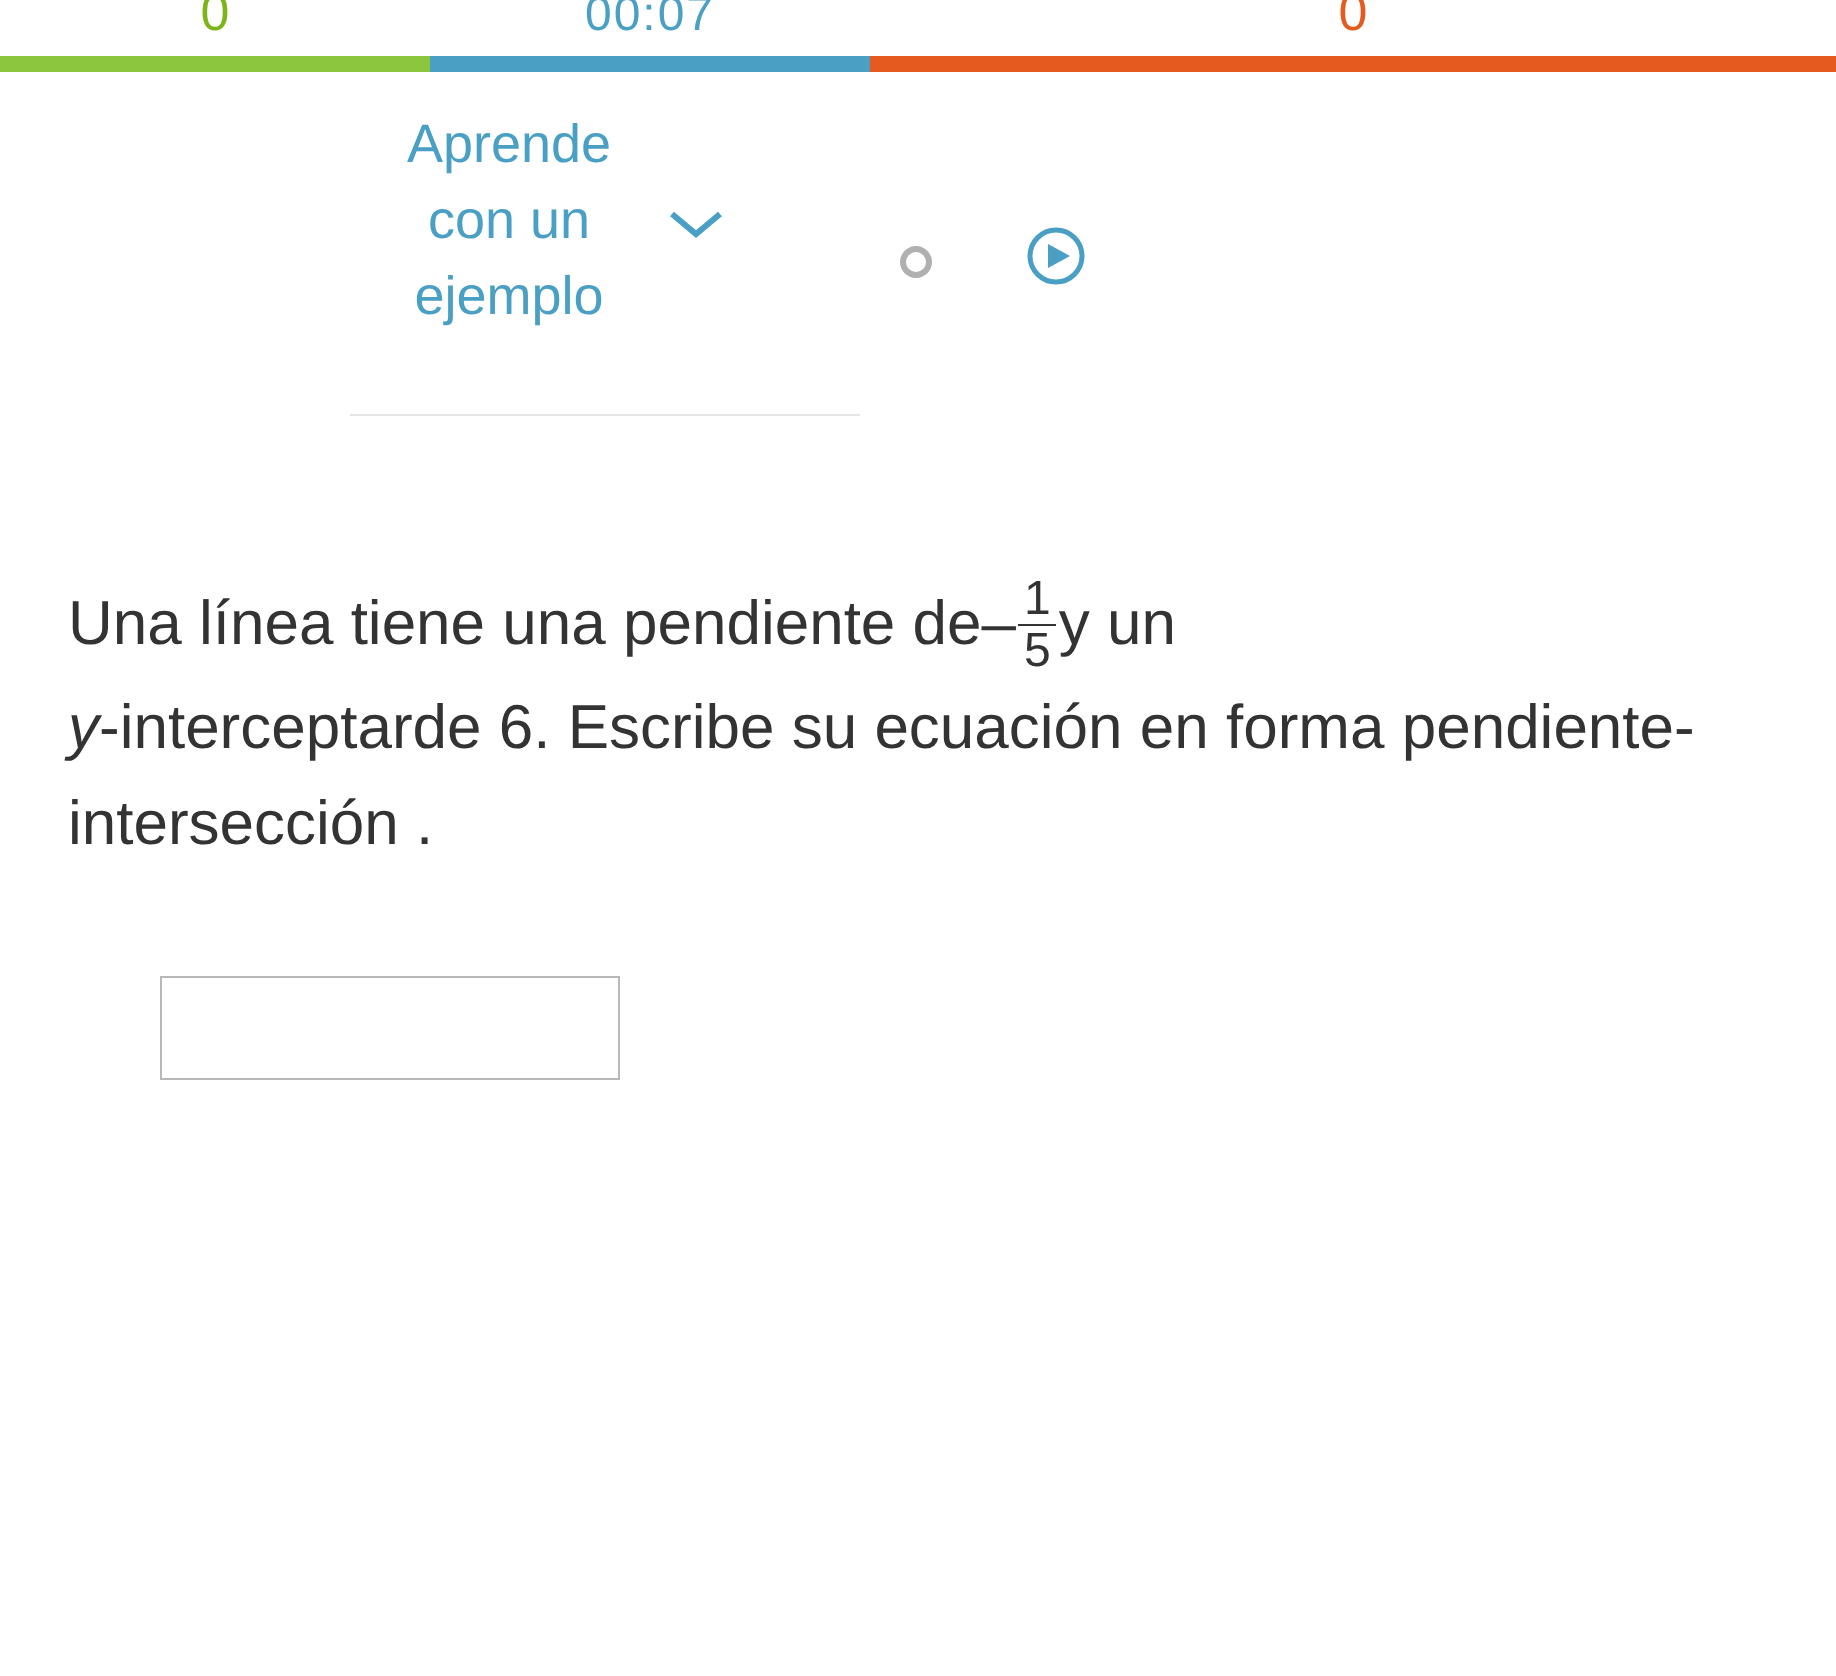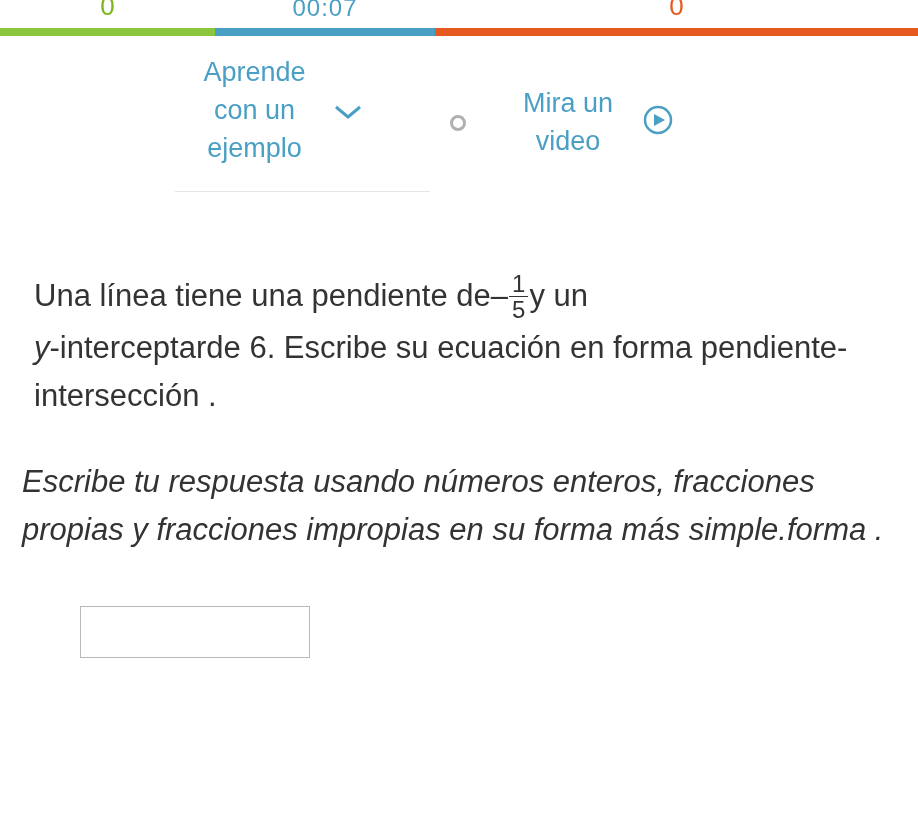--- a/index.html
+++ b/index.html
@@ -72,21 +72,21 @@
     .help-item {
       display: flex;
       align-items: center;
       color: #4a9fc4;
       font-size: 27px;
       cursor: pointer;
       padding: 0 12px;
     }
     .help-item.learn {
       border-bottom: 1px solid #e5e5e5;
-      padding-bottom: 24px;
+      padding-bottom: 40px;
       width: 255px;
     }
     .help-text {
       text-align: center;
       line-height: 1.4;
     }
     .help-text.left-text {
       width: 135px;
     }
     .help-text.right-text {
@@ -190,36 +190,34 @@
   <div class="help-item learn">
     <div class="help-text left-text">Aprende con un ejemplo</div>
     <span class="chevron-icon">
       <svg viewBox="0 0 28 16">
           <polyline points="2,3 14,13 26,3"></polyline>
         </svg>
     </span>
   </div>
   <div class="gray-circle"></div>
   <div class="help-item">
-    <div class="help-text right-text">Mira un video</div>
     <span class="play-icon">
       <svg viewBox="0 0 32 32">
         <circle cx="16" cy="16" r="13"></circle>
         <polygon points="12,10 12,22 23,16" fill="#4a9fc4" stroke="none"></polygon>
       </svg>
     </span>
   </div>
 </div>
 
 <div class="question-area">
   <div class="question-text">
     <span>Una línea tiene una pendiente de</span><span>–</span><span class="fraction">
         <span class="num">1</span>
         <span class="den">5</span>
       </span><span>y un</span>
     <br>
     <span class="ital">y</span><span>-interceptar</span><span>de 6. Escribe su ecuación en forma pendiente-intersección .</span>
   </div>
-  <div class="instruction-text">Escribe tu respuesta usando números enteros, fracciones propias y fracciones impropias en su forma más simple.forma .</div>
   <div class="answer-box">
     <input type="text" class="answer-input" value="" style="">
   </div>
 </div>
 
 </body></html>

